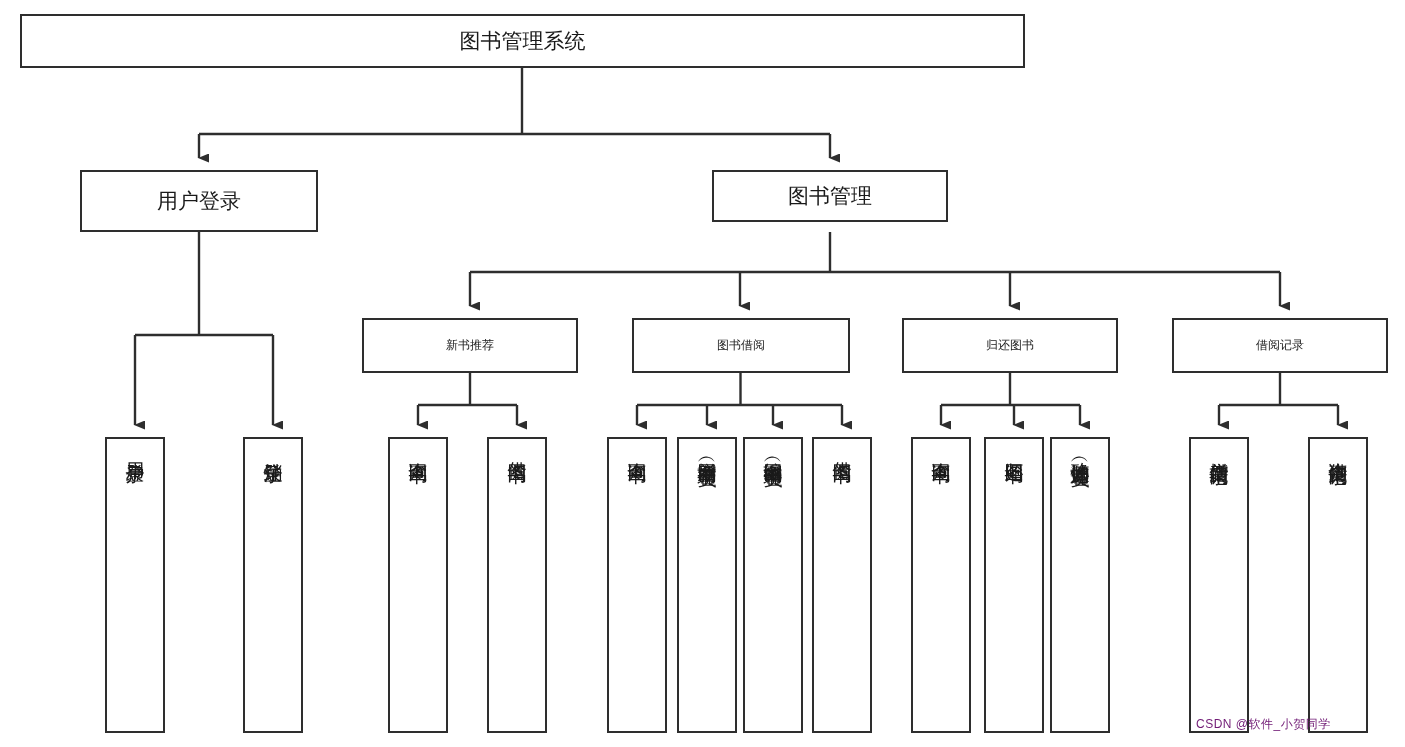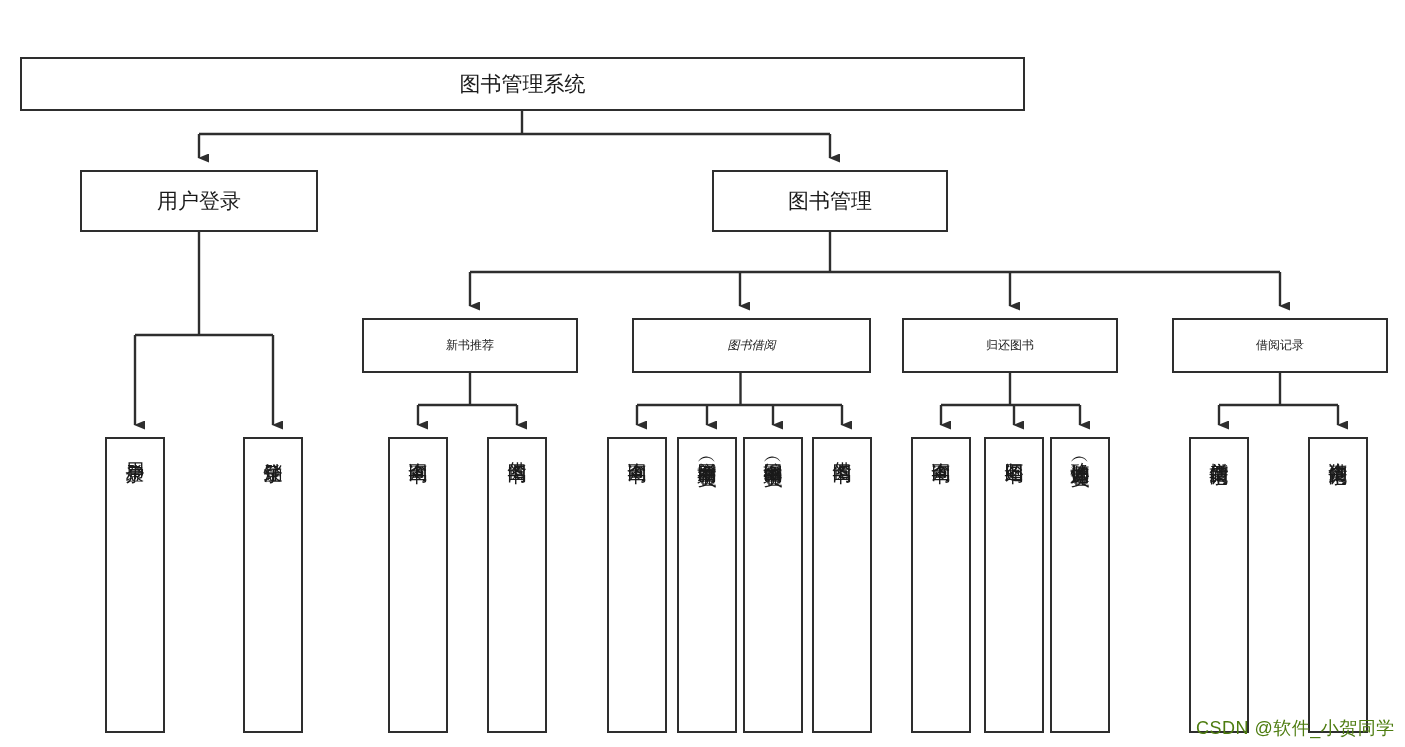--- a/index.html
+++ b/index.html
@@ -7,21 +7,21 @@
   #diagram-root{position:relative;width:1405px;height:747px;background:#fff;}
   svg.layer{position:absolute;left:0;top:0;width:1405px;height:747px;}
   .node-box{position:absolute;box-sizing:border-box;background:#fff;border:2px solid #2e2e2e;
             display:flex;align-items:center;justify-content:center;}
   .node-label{color:#1a1a1a;text-align:center;line-height:1.12;white-space:pre;}
   .h-node .node-label{font-size:21px;}
   .m-node .node-label{font-size:12px;}
   .leaf-box .node-label{font-size:19px;writing-mode:vertical-rl;text-orientation:upright;
                         letter-spacing:1px;line-height:1.05;}
   .leaf-box{align-items:flex-start;padding-top:8px;}
-  #watermark{position:absolute;color:#4d7c0f;font-size:18px;letter-spacing:.5px;white-space:nowrap;}
+  #watermark{position:absolute;color:#701a75;font-size:12px;letter-spacing:.5px;white-space:nowrap;}
 </style>
 </head>
 <body>
 
 <div id="diagram-root">
   <svg class="layer" id="connector-layer" viewBox="0 0 1405 747" xmlns="http://www.w3.org/2000/svg">
     <defs>
       <marker id="arrowhead" markerWidth="9" markerHeight="11" refX="4.5" refY="10" orient="auto" markerUnits="userSpaceOnUse">
         <polygon points="0,0 9,0 4.5,11" fill="#2e2e2e"></polygon>
       </marker>
@@ -57,33 +57,33 @@
         <line x1="1014" y1="405" x2="1014" y2="425" stroke="#2e2e2e" stroke-width="2.4" marker-end="url(#arrowhead)"></line>
         <line x1="1080" y1="405" x2="1080" y2="425" stroke="#2e2e2e" stroke-width="2.4" marker-end="url(#arrowhead)"></line>
         <line x1="1280" y1="373" x2="1280" y2="405" stroke="#2e2e2e" stroke-width="2.4"></line>
         <line x1="1219" y1="405" x2="1338" y2="405" stroke="#2e2e2e" stroke-width="2.4"></line>
         <line x1="1219" y1="405" x2="1219" y2="425" stroke="#2e2e2e" stroke-width="2.4" marker-end="url(#arrowhead)"></line>
         <line x1="1338" y1="405" x2="1338" y2="425" stroke="#2e2e2e" stroke-width="2.4" marker-end="url(#arrowhead)"></line>
       </g>
   </svg>
 
   <div id="nodes-layer">
-      <div class="node-box h-node" style="left: 20px; top: 14px; width: 1005px; height: 54px; margin-top: 43px;">
+      <div class="node-box h-node" style="left: 20px; top: 14px; width: 1005px; height: 54px;">
         <span class="node-label">图书管理系统</span>
       </div>
       <div class="node-box h-node" style="left: 80px; top: 170px; width: 238px; height: 62px;">
         <span class="node-label">用户登录</span>
       </div>
-      <div class="node-box h-node" style="left: 712px; top: 170px; width: 236px; height: 62px;">
+      <div class="node-box h-node" style="left: 712px; top: 170px; width: 236px; height: 52px;">
         <span class="node-label">图书管理</span>
       </div>
       <div class="node-box m-node" style="left: 362px; top: 318px; width: 216px; height: 55px;">
         <span class="node-label">新书推荐</span>
       </div>
-      <div class="node-box m-node" style="left: 632px; top: 318px; width: 239px; height: 55px; font-style: italic;">
+      <div class="node-box m-node" style="left: 632px; top: 318px; width: 218px; height: 55px;">
         <span class="node-label">图书借阅</span>
       </div>
       <div class="node-box m-node" style="left: 902px; top: 318px; width: 216px; height: 55px;">
         <span class="node-label">归还图书</span>
       </div>
       <div class="node-box m-node" style="left: 1172px; top: 318px; width: 216px; height: 55px;">
         <span class="node-label">借阅记录</span>
       </div>
       <div class="node-box m-node leaf-box" style="left: 105px; top: 437px; width: 60px; height: 296px;">
         <span class="node-label">用户登录</span>

